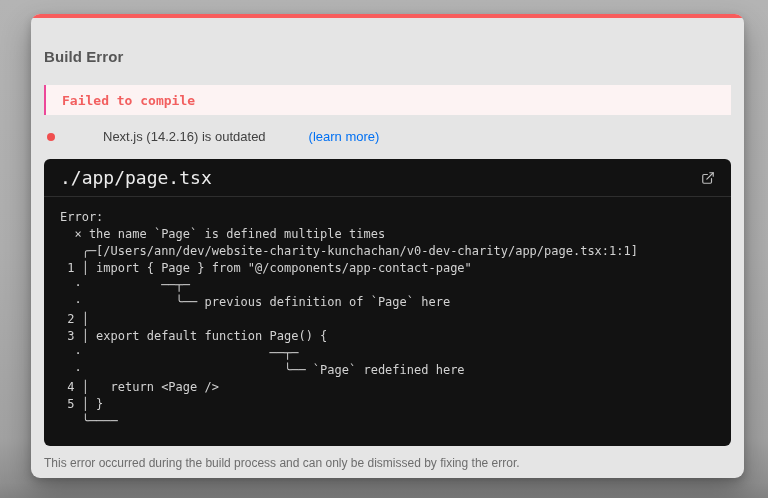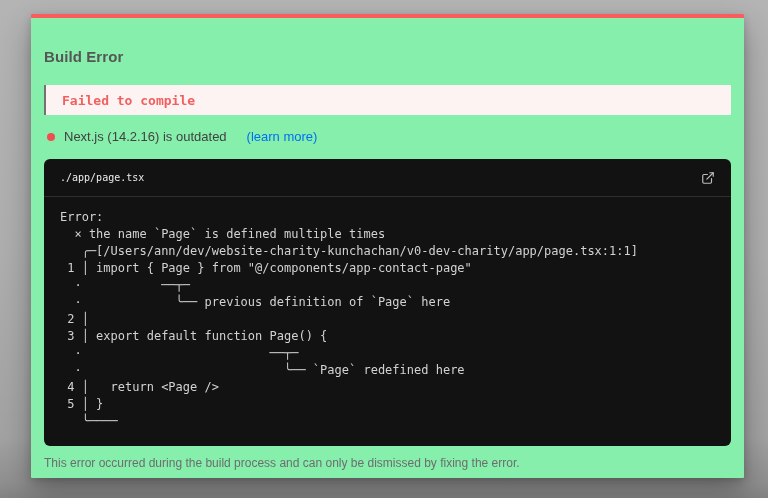--- a/index.html
+++ b/index.html
@@ -10,22 +10,22 @@
     position: relative;
     overflow: hidden;
   }
 
   .error-card {
     position: absolute;
     left: 31px;
     top: 14px;
     width: 713px;
     height: 464px;
-    background: #86efac;
-    border-radius: 1px;
+    background: #e5e5e5;
+    border-radius: 9px;
     overflow: hidden;
     box-shadow: 0 14px 30px rgba(0,0,0,0.30), 0 3px 8px rgba(0,0,0,0.18);
   }
 
   .accent-bar {
     height: 4px;
     width: 100%;
     background: #f85c5c;
   }
 
@@ -39,53 +39,54 @@
     margin-top: 30px;
     font-size: 15px;
     font-weight: bold;
     color: #565656;
     letter-spacing: 0.1px;
   }
 
   .compile-callout {
     margin-top: 20px;
     background: #fdf3f3;
-    border-left: 2px solid #737373;
+    border-left: 2px solid #ec4899;
     height: 30px;
     display: flex;
     align-items: center;
     padding-left: 16px;
   }
   .compile-callout .callout-text {
     font-family: "DejaVu Sans Mono", monospace;
     font-size: 13px;
     font-weight: bold;
     color: #f25f5f;
   }
 
   .version-row {
     margin-top: 14px;
     display: flex;
     align-items: center;
     padding-left: 3px;
     font-size: 13px;
     color: #414141;
+    gap: 39px;
   }
   .status-dot {
     width: 8px;
     height: 8px;
     border-radius: 50%;
     background: #f04f4f;
     margin-right: 9px;
     flex: 0 0 auto;
   }
   .learn-more-link {
     color: #0070f3;
     text-decoration: none;
-    margin-left: 20px;
+    margin-left: 4px;
     cursor: pointer;
   }
 
   .terminal {
     margin-top: 15px;
     background: #121212;
     border-radius: 6px;
     height: 287px;
     overflow: hidden;
     display: flex;
@@ -95,21 +96,21 @@
     display: flex;
     align-items: center;
     justify-content: space-between;
     padding: 0 16px;
     height: 38px;
     border-bottom: 1px solid #2e2e2e;
     flex: 0 0 auto;
   }
   .terminal-file {
     font-family: "DejaVu Sans Mono", monospace;
-    font-size: 10px;
+    font-size: 18px;
     color: #ececec;
   }
   .open-editor-button {
     background: none;
     border: none;
     padding: 0;
     cursor: pointer;
     display: flex;
     align-items: center;
     color: #bdbdbd;

